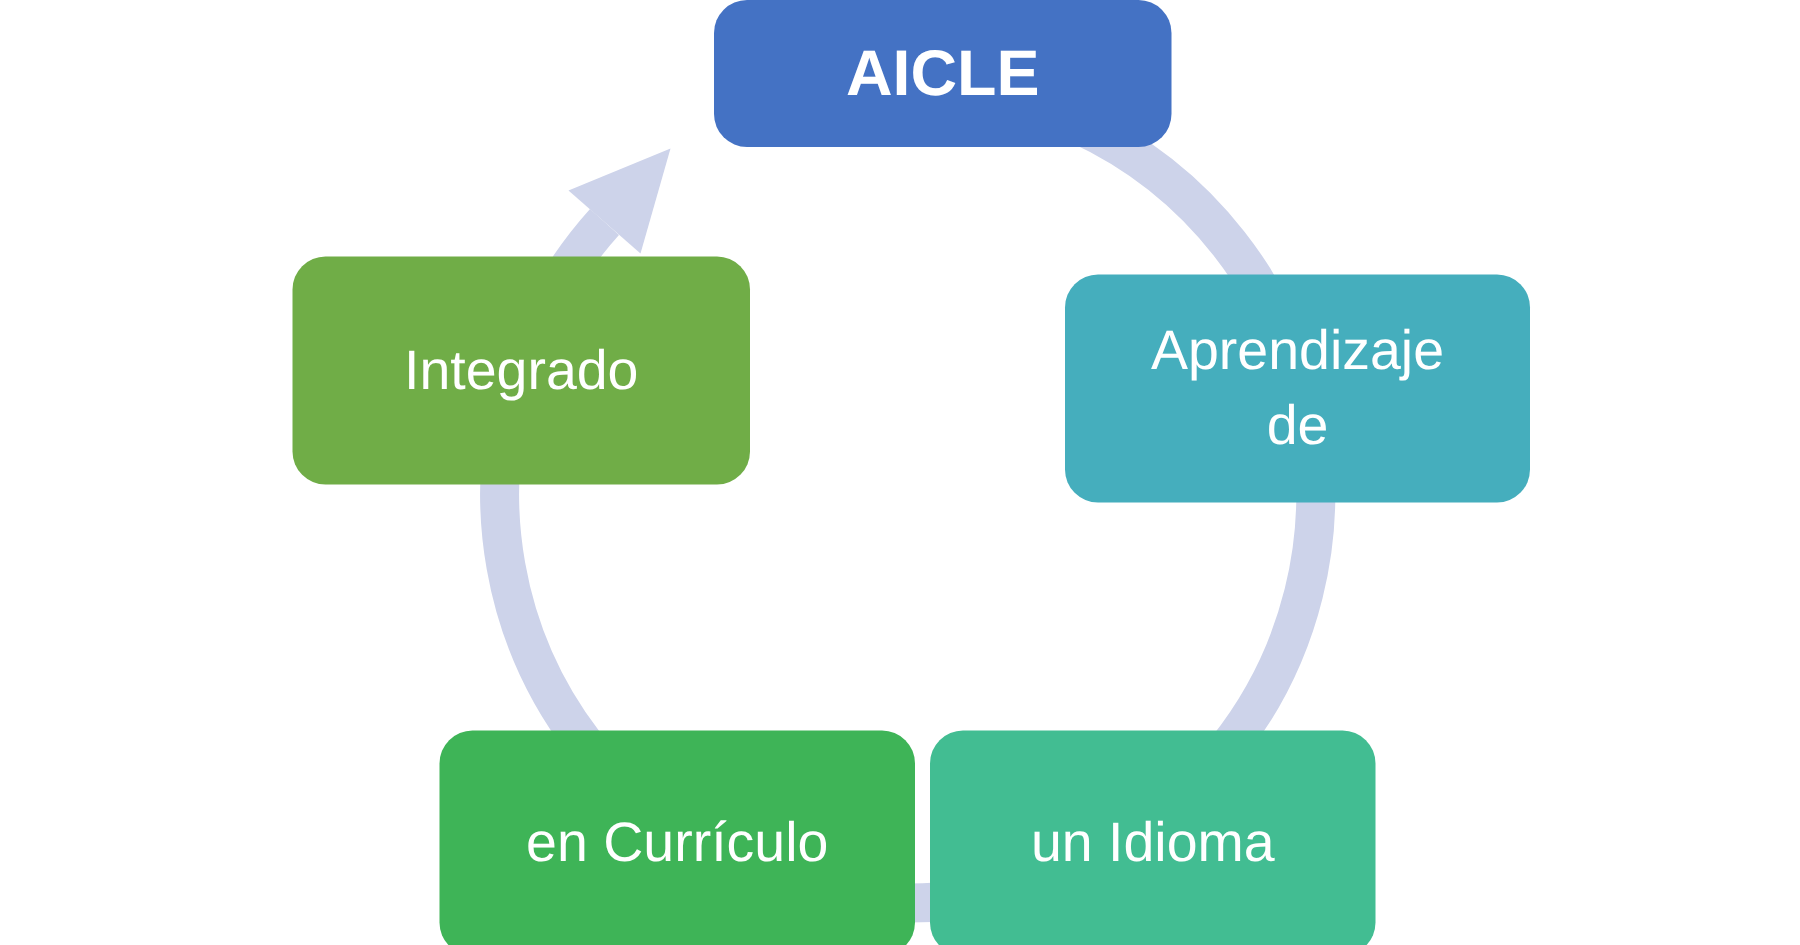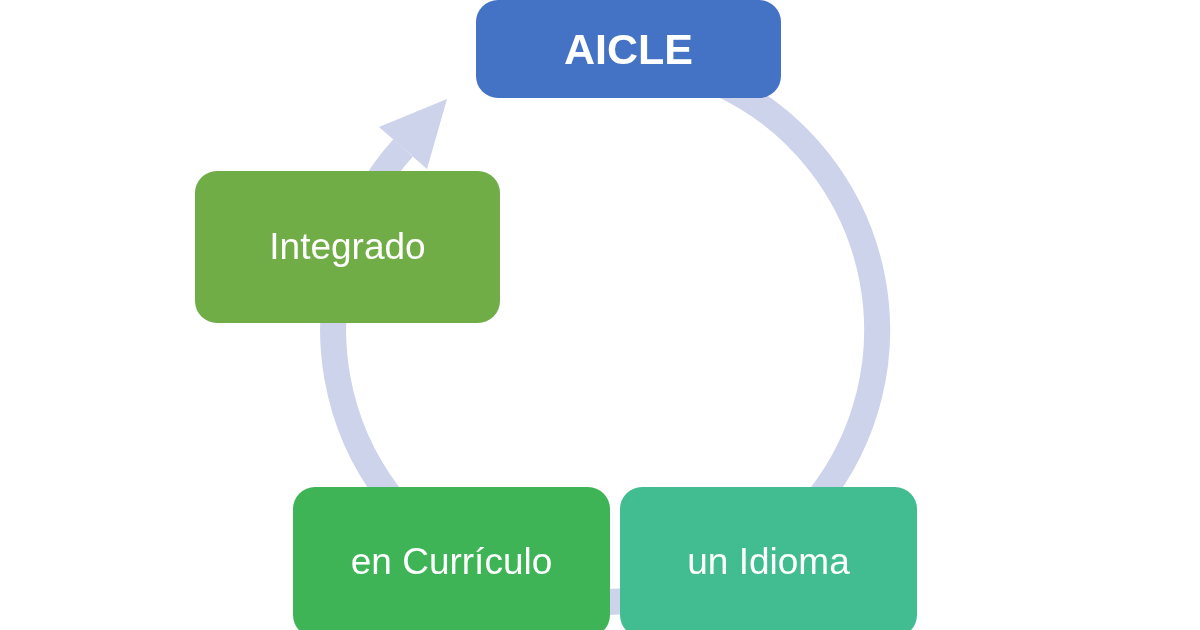--- a/index.html
+++ b/index.html
@@ -51,20 +51,21 @@
 
 <div class="canvas">
 
   <svg class="ring-svg" width="1200" height="630" viewBox="0 0 1200 630">
     <path d="M 605 58 A 272 272 0 1 1 403 148" fill="none" stroke-width="26" stroke="#cdd3ea"></path>
     <polygon points="447,99 427,169 379,127" fill="#cdd3ea"></polygon>
   </svg>
 
   <div class="node node--aicle" style="background-color: rgb(68, 114, 196);">AICLE</div>
 
+  <div class="node node--aprendizaje" style="background-color: rgb(69, 174, 189);">Aprendizaje de</div>
 
   <div class="node node--unidioma" style="background-color: rgb(66, 189, 146);">un Idioma</div>
 
   <div class="node node--curriculo" style="background-color: rgb(62, 180, 87);">en Currículo</div>
 
   <div class="node node--integrado" style="background-color: rgb(112, 173, 71);">Integrado</div>
 
 </div>
 
 </body></html>

